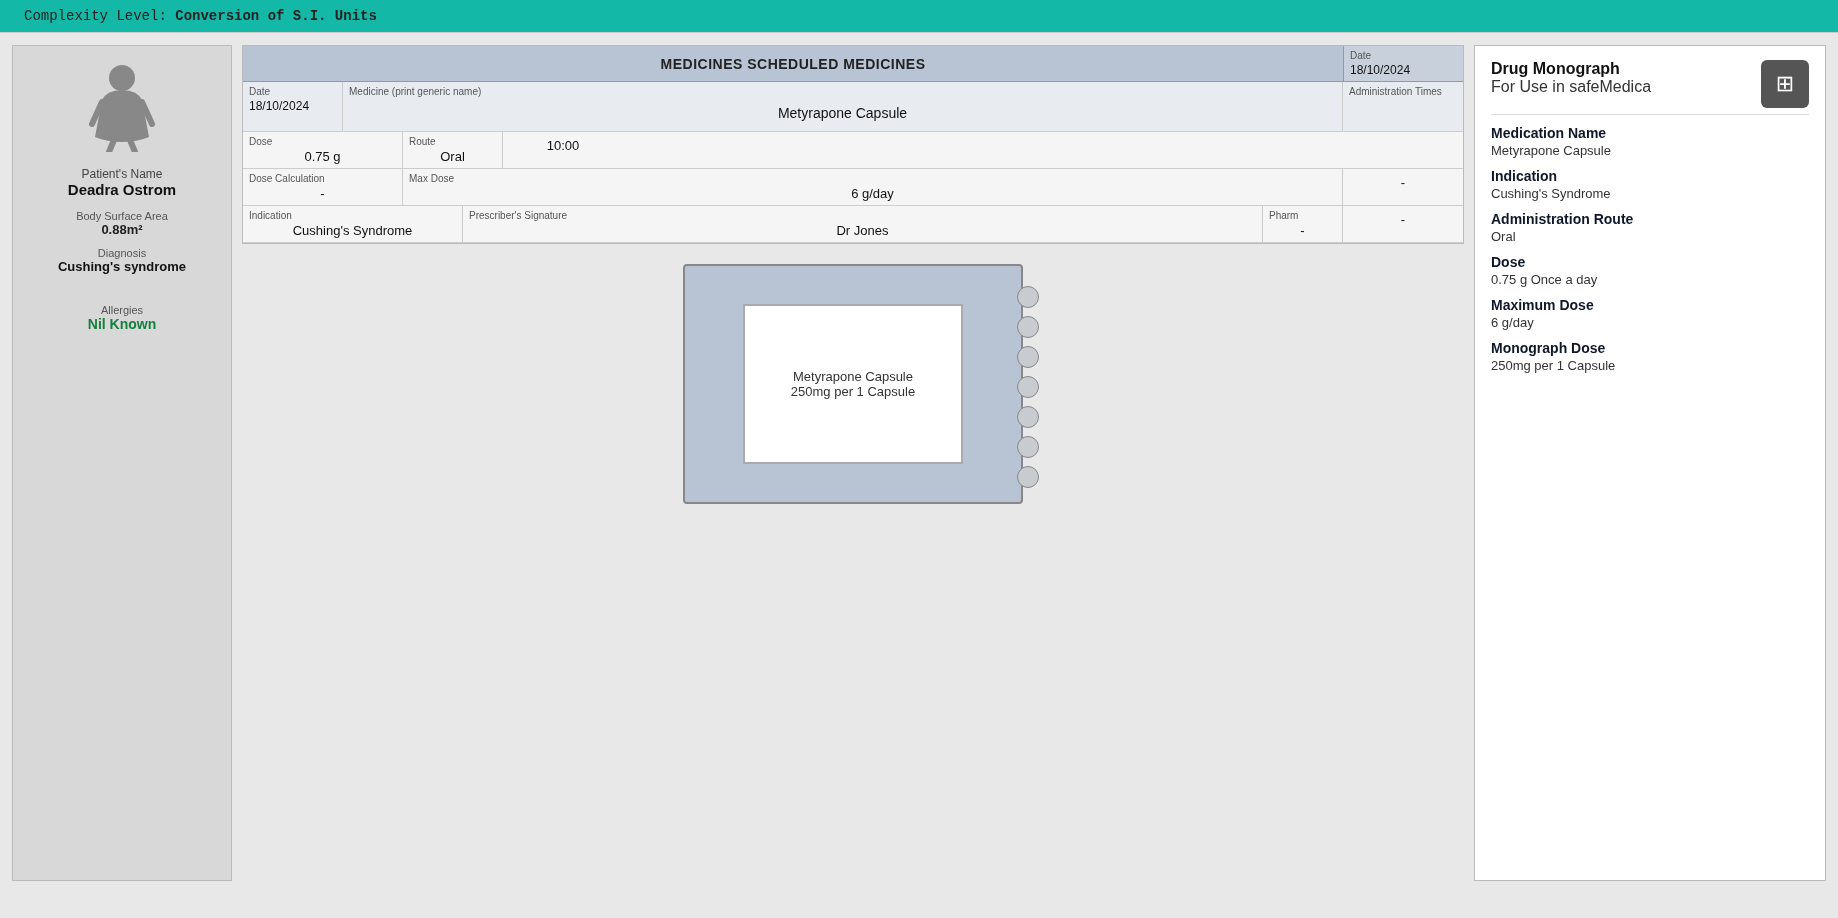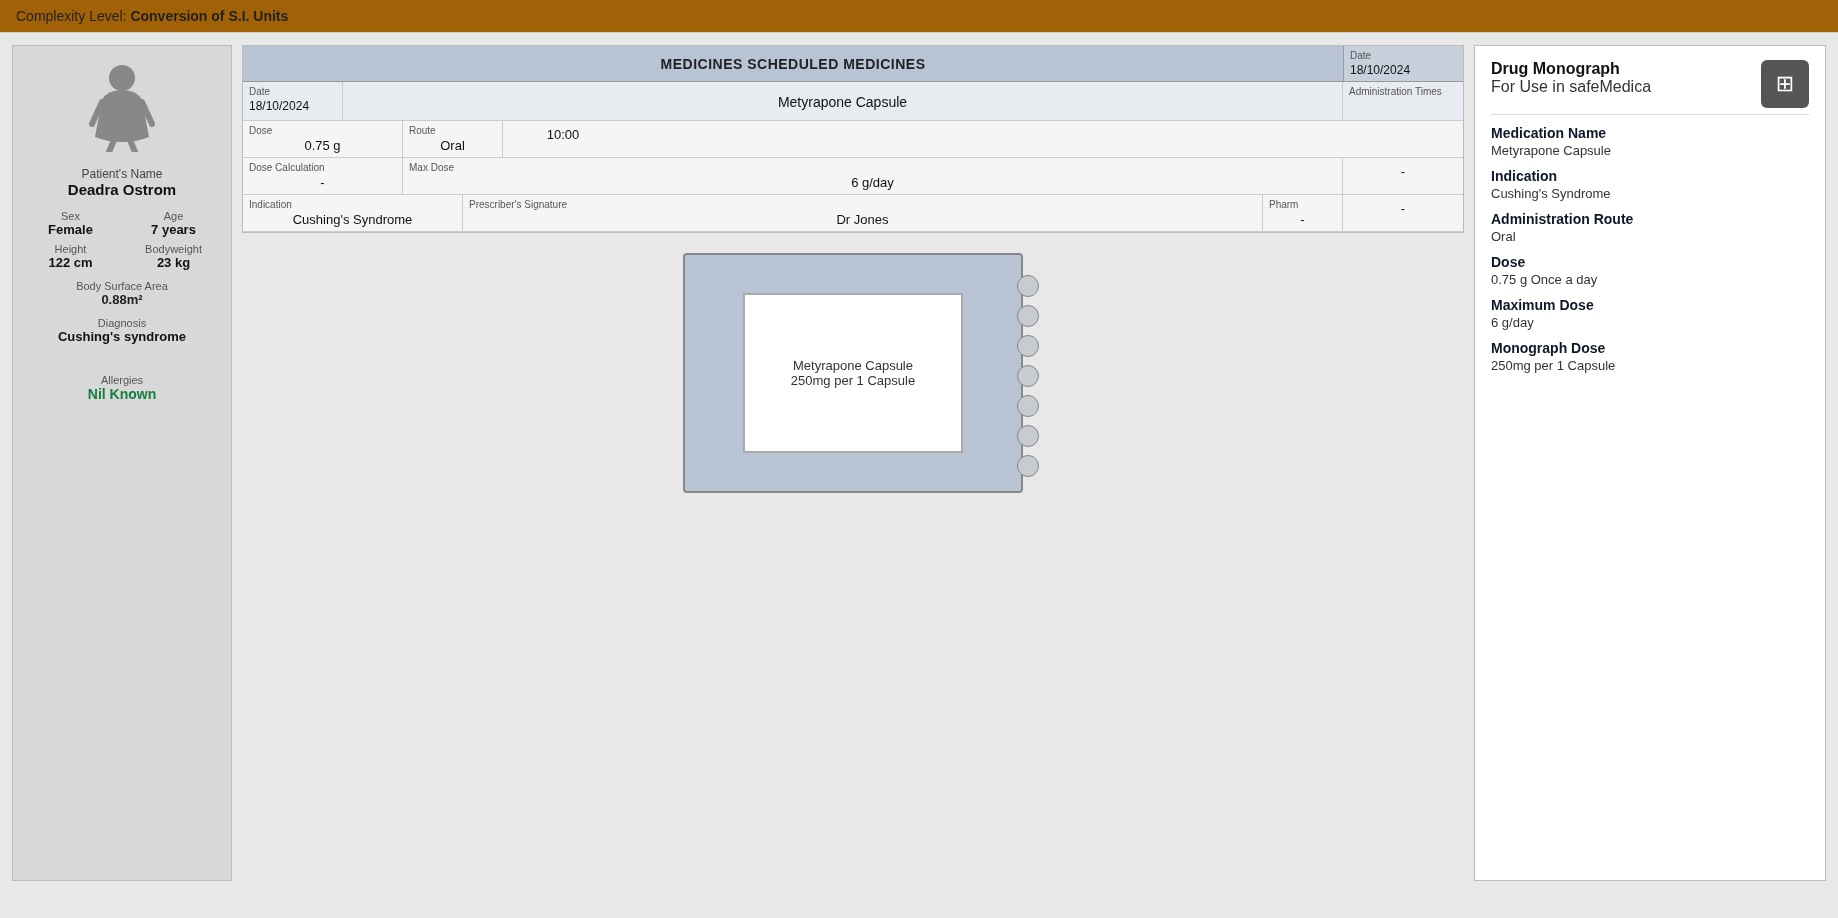--- a/index.html
+++ b/index.html
@@ -3,24 +3,25 @@
   <meta charset="utf-8">
   <style>
     * { box-sizing: border-box; margin: 0; padding: 0; }
     body {
       font-family: Arial, sans-serif;
       background: #e8e8e8;
       font-size: 13px;
       color: #222;
     }
     .top-bar {
-      background: #a16207;
+      background: #14b8a6;
       border-bottom: 1px solid #ccc;
-      padding: 8px 16px;
+      padding: 8px 24px;
       font-size: 14px;
+      font-family: Liberation Mono, monospace;
     }
     .top-bar strong { font-weight: bold; }
     .main-content {
       display: flex;
       padding: 12px;
       gap: 10px;
       min-height: 860px;
     }
     
     .left-panel {
@@ -294,38 +295,20 @@
         <line x1="15" y1="40" x2="5" y2="62" stroke="#888" stroke-width="6" stroke-linecap="round"></line>
         <line x1="55" y1="40" x2="65" y2="62" stroke="#888" stroke-width="6" stroke-linecap="round"></line>
 
         <line x1="27" y1="78" x2="22" y2="90" stroke="#888" stroke-width="6" stroke-linecap="round"></line>
         <line x1="43" y1="78" x2="48" y2="90" stroke="#888" stroke-width="6" stroke-linecap="round"></line>
       </svg>
     </div>
     <div class="patient-name-label">Patient's Name</div>
     <div class="patient-name">Deadra Ostrom</div>
 
-    <div class="patient-grid">
-      <div>
-        <div class="label">Sex</div>
-        <div class="value">Female</div>
-      </div>
-      <div>
-        <div class="label">Age</div>
-        <div class="value">7 years</div>
-      </div>
-      <div>
-        <div class="label">Height</div>
-        <div class="value">122 cm</div>
-      </div>
-      <div>
-        <div class="label">Bodyweight</div>
-        <div class="value">23 kg</div>
-      </div>
-    </div>
 
     <div class="bsa-section">
       <div class="label">Body Surface Area</div>
       <div class="value">0.88m²</div>
     </div>
 
     <div class="diagnosis-section">
       <div class="label">Diagnosis</div>
       <div class="value">Cushing's syndrome</div>
     </div>
@@ -347,20 +330,21 @@
           <span class="cell-value">18/10/2024</span>
         </div>
       </div>
 
       <div class="medicines-row row-header">
         <div class="medicines-cell col-date">
           <span class="cell-label">Date</span>
           <span class="cell-value">18/10/2024</span>
         </div>
         <div class="medicines-cell col-medicine">
+          <span class="cell-label">Medicine (print generic name)</span>
           <span class="cell-value medicine-name-cell">Metyrapone Capsule</span>
         </div>
         <div class="medicines-cell col-admin">
           <span class="cell-label">Administration Times</span>
         </div>
       </div>
 
       <div class="medicines-row">
         <div class="medicines-cell col-dose">
           <span class="cell-label">Dose</span>

